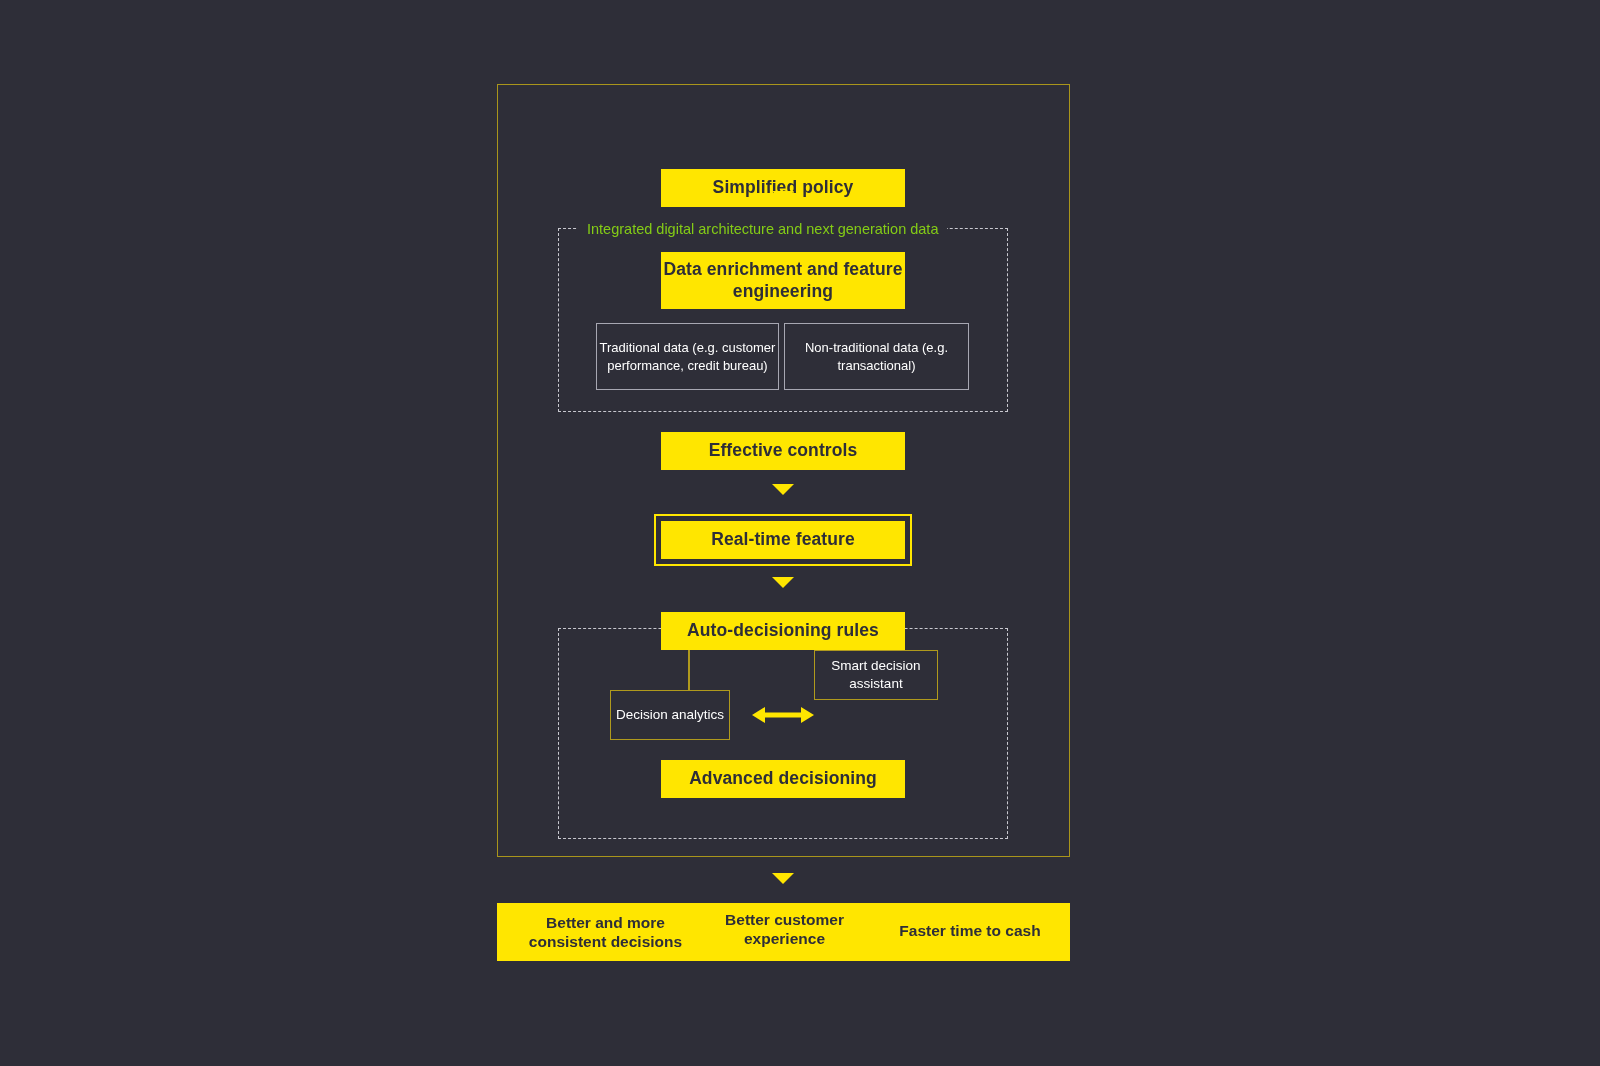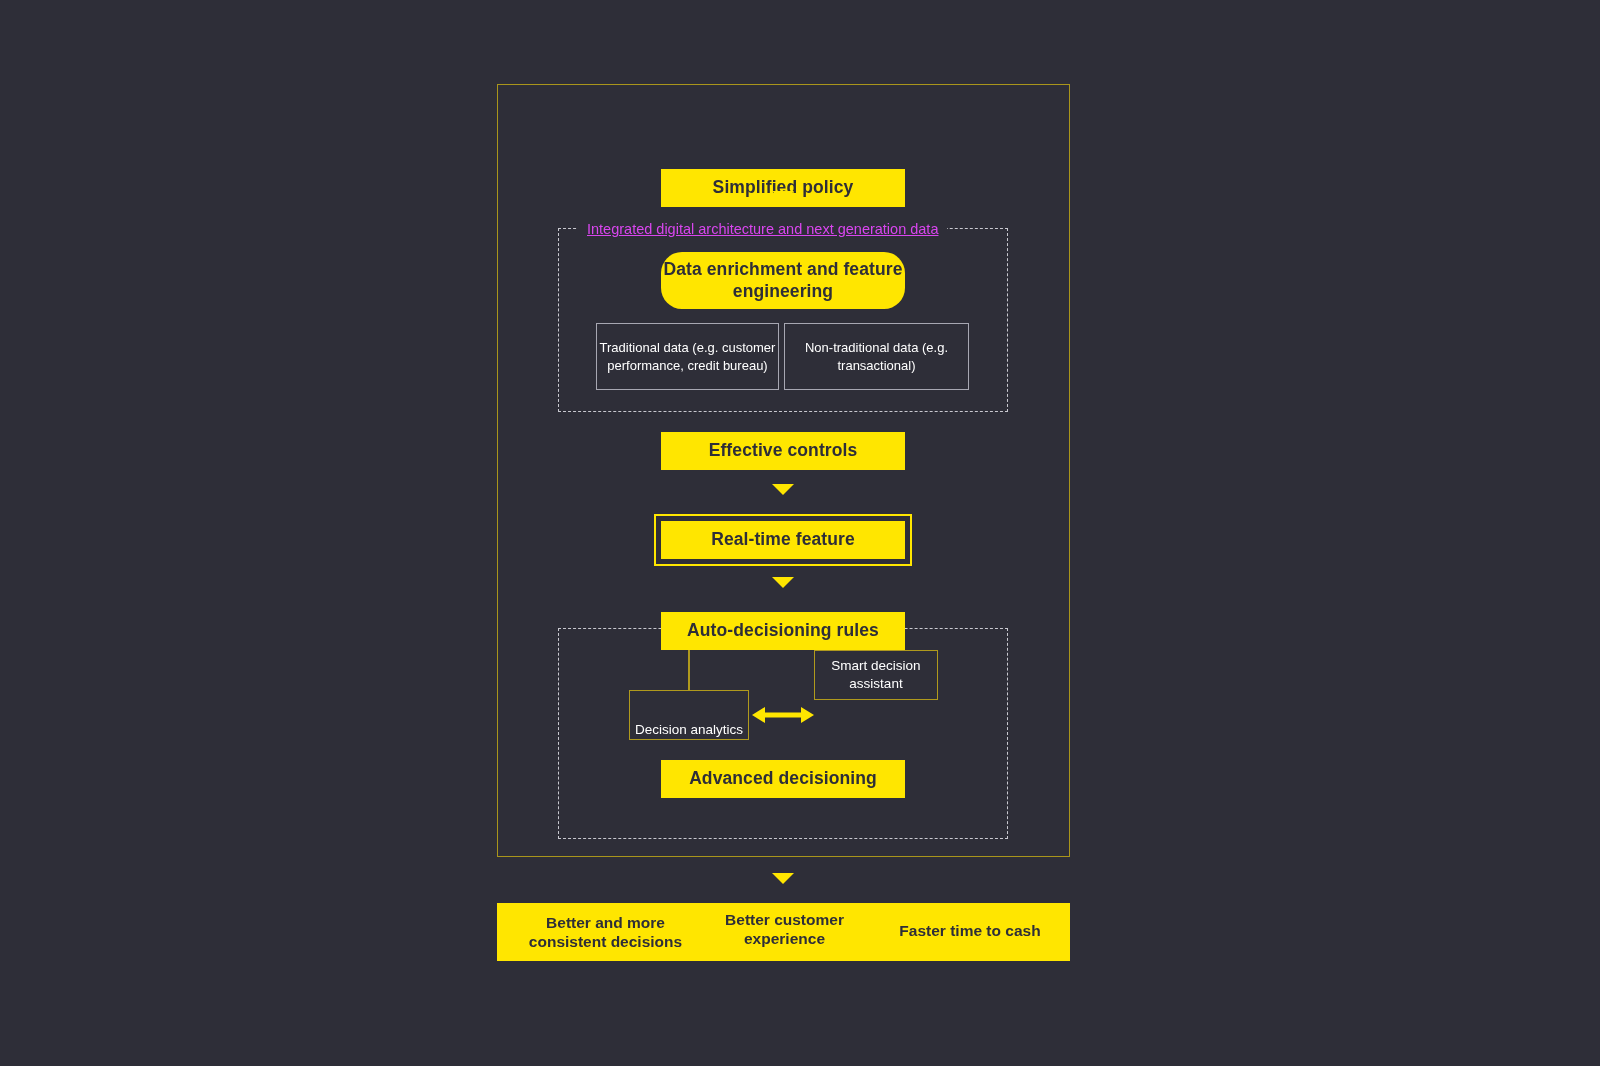--- a/index.html
+++ b/index.html
@@ -41,21 +41,21 @@
     display: flex;
     align-items: center;
     justify-content: center;
     text-align: center;
     font-weight: 700;
     line-height: 1.22;
     letter-spacing: 0.1px;
   }
 
   .ybox-1line { font-size: 17.5px; }
-  .ybox-2line { font-size: 17.5px; border-radius: 21px; }
+  .ybox-2line { font-size: 17.5px; }
 
   
   .b-simplified-policy { left: 661px; top: 140px;  width: 244px; height: 38px; margin-top: 29px; }
   .b-data-enrichment   { left: 661px; top: 252px;  width: 244px; height: 57px; }
   .b-effective-controls{ left: 661px; top: 432px;  width: 244px; height: 38px; }
   .b-realtime-inner    { left: 661px; top: 521px;  width: 244px; height: 38px; }
   .b-auto-rules        { left: 661px; top: 612px;  width: 244px; height: 38px; }
   .b-advanced-dec      { left: 661px; top: 760px;  width: 244px; height: 38px; }
 
   
@@ -76,25 +76,24 @@
   .d-integrated { left: 558px; top: 228px; width: 450px; height: 184px; }
   .d-advanced   { left: 558px; top: 628px; width: 450px; height: 211px; }
 
   
   .dashed-label {
     left: 578px;
     top: 220px;
     height: 18px;
     padding: 0 9px;
     background: #2e2e38;
-    color: #d946ef;
+    color: #84cc16;
     font-size: 14.5px;
     line-height: 18px;
     white-space: nowrap;
-    text-decoration: underline;
   }
 
   
   .greybox {
     border: 1.5px solid #a7a7b2;
     background: #2e2e38;
     color: #ffffff;
     display: flex;
     align-items: center;
     justify-content: center;
@@ -110,21 +109,21 @@
     border: 1.5px solid #b09a1d;
     background: #2e2e38;
     color: #ffffff;
     display: flex;
     align-items: center;
     justify-content: center;
     text-align: center;
     font-size: 13.5px;
     line-height: 1.34;
   }
-  .g-decision-analytics { left: 629px; top: 690px; width: 120px; height: 50px; align-items: flex-end; }
+  .g-decision-analytics { left: 610px; top: 690px; width: 120px; height: 50px; }
   .g-smart-assistant    { left: 814px; top: 650px; width: 124px; height: 50px; }
 
   
   .vline {
     background: #b09a1d;
     width: 1.5px;
   }
   .vl-left  { left: 688px; top: 650px; height: 40px; }
   .vl-right { left: 876px; top: 650px; height: 40px; }
 

